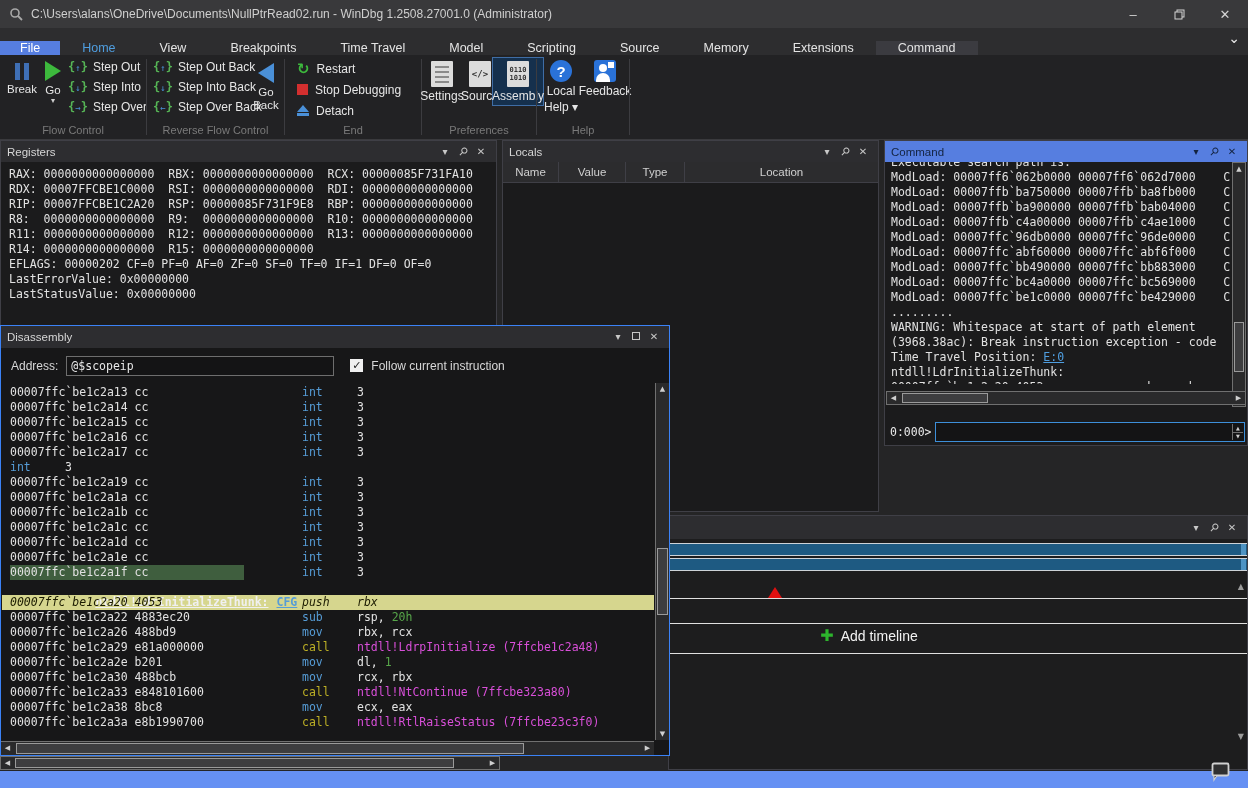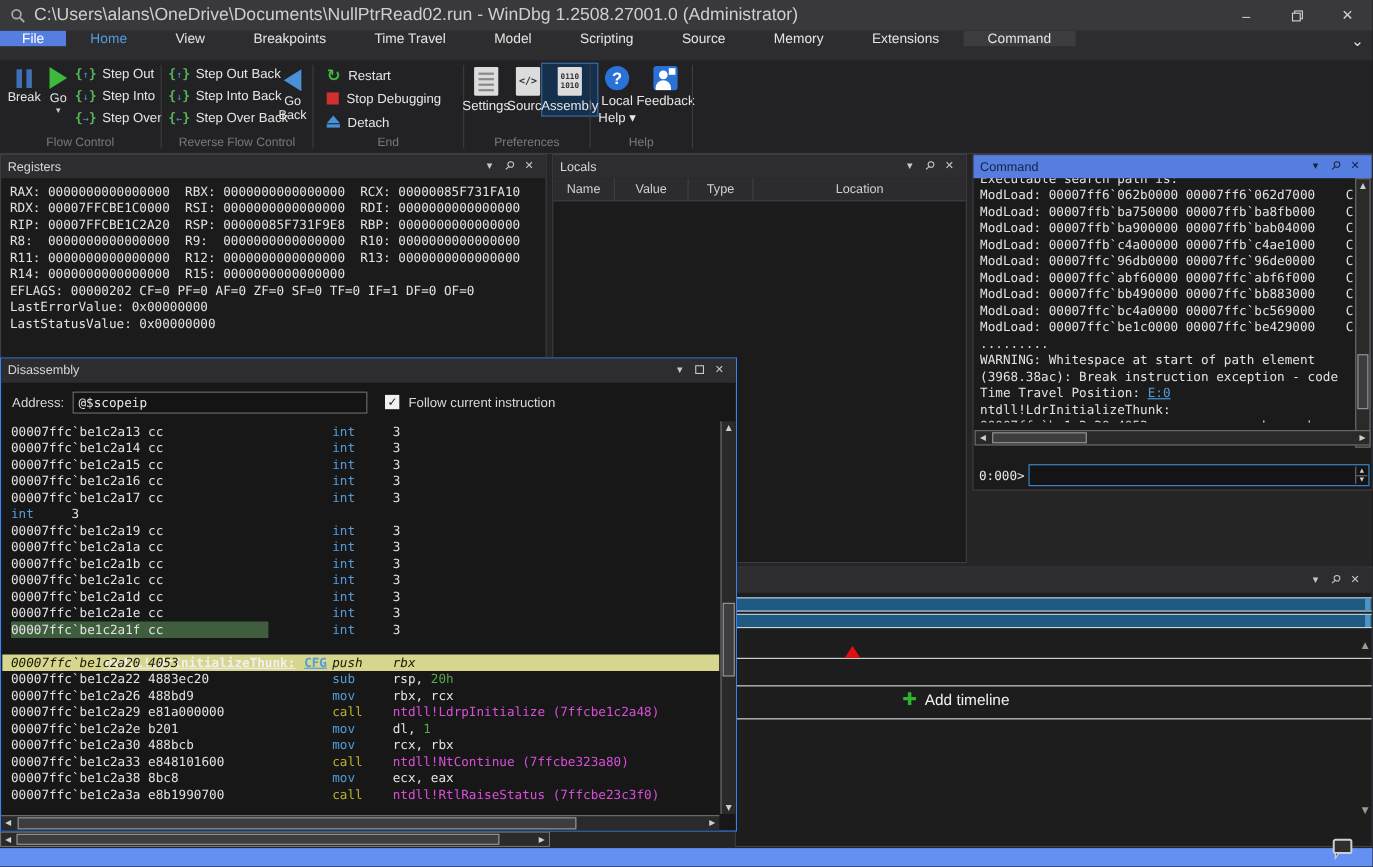--- a/index.html
+++ b/index.html
@@ -4,21 +4,21 @@
 <style>
   html,body{margin:0;padding:0;background:#111;}
   *{box-sizing:border-box;}
   .win{position:relative;width:1248px;height:788px;background:#252526;overflow:hidden;
        font-family:"Liberation Sans",sans-serif;color:#e0e0e0;}
   .glyph{font-family:"DejaVu Sans",sans-serif;}
 
   
   .titlebar{position:absolute;left:0;top:0;width:1248px;height:28px;background:#39393b;
             display:flex;align-items:center;padding-left:9px;}
-  .title-text{font-size:16px;color:#cfcfcf;margin-left:8px;flex:1;white-space:nowrap;overflow:hidden;}
+  .title-text{font-size:12px;color:#cfcfcf;margin-left:8px;flex:1;white-space:nowrap;overflow:hidden;}
   .winbtn{width:46px;height:28px;display:flex;align-items:center;justify-content:center;color:#d4d4d4;font-size:13px;}
 
   
   .menubar{position:absolute;left:0;top:28px;width:1248px;height:27px;background:#2d2d2f;
            display:flex;align-items:stretch;font-size:12.5px;color:#e4e4e4;}
   .mtab{display:flex;align-items:center;padding:0 22px;cursor:default;white-space:nowrap;}
   .t-file{background:#567ee0;color:#fff;padding:0 20px;}
   .t-home{color:#4f9ee0;}
   .t-cmd{background:#3b3b40;}
   .menu-chevron{position:absolute;right:8px;top:30px;color:#e8e8e8;font-size:14px;}
@@ -158,21 +158,21 @@
     <span class="winbtn">
       <svg width="11" height="11" viewBox="0 0 11 11">
         <rect x="3" y="1" width="7" height="7" fill="none" stroke="#d4d4d4"></rect>
         <rect x="1" y="3" width="7" height="7" fill="#39393b" stroke="#d4d4d4"></rect>
       </svg>
     </span>
     <span class="winbtn glyph">✕</span>
   </div>
 
   <div class="menubar">
-    <div style="display:flex;align-items:flex-start;">
+    <div style="display:flex;align-items:flex-end;">
         <div class="mtab t-file">File</div>
         <div class="mtab t-home">Home</div>
         <div class="mtab">View</div>
         <div class="mtab">Breakpoints</div>
         <div class="mtab">Time Travel</div>
         <div class="mtab">Model</div>
         <div class="mtab">Scripting</div>
         <div class="mtab">Source</div>
         <div class="mtab">Memory</div>
         <div class="mtab">Extensions</div>

